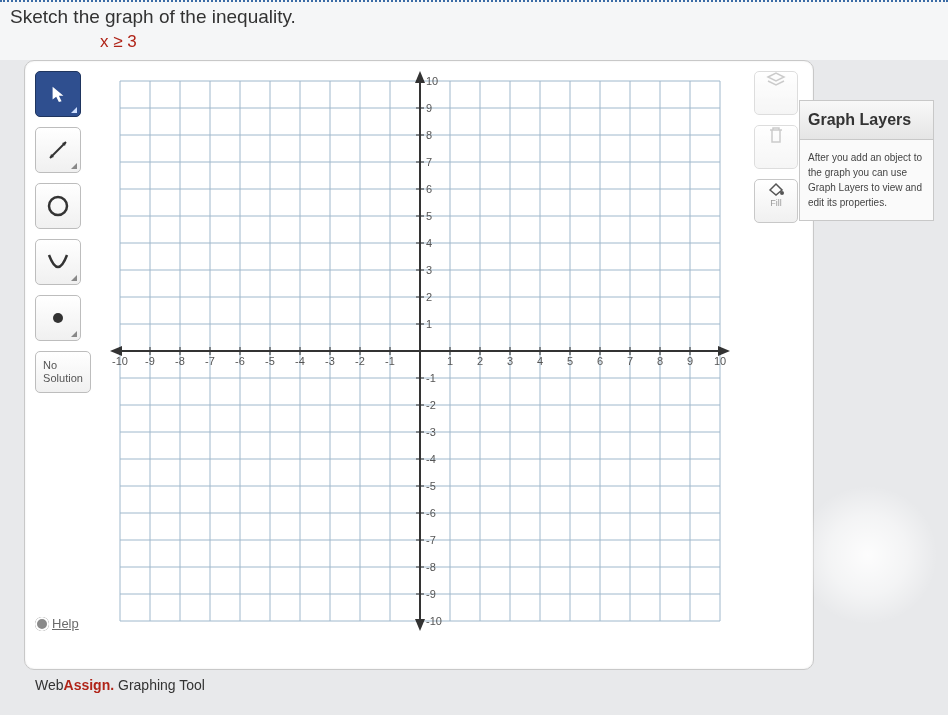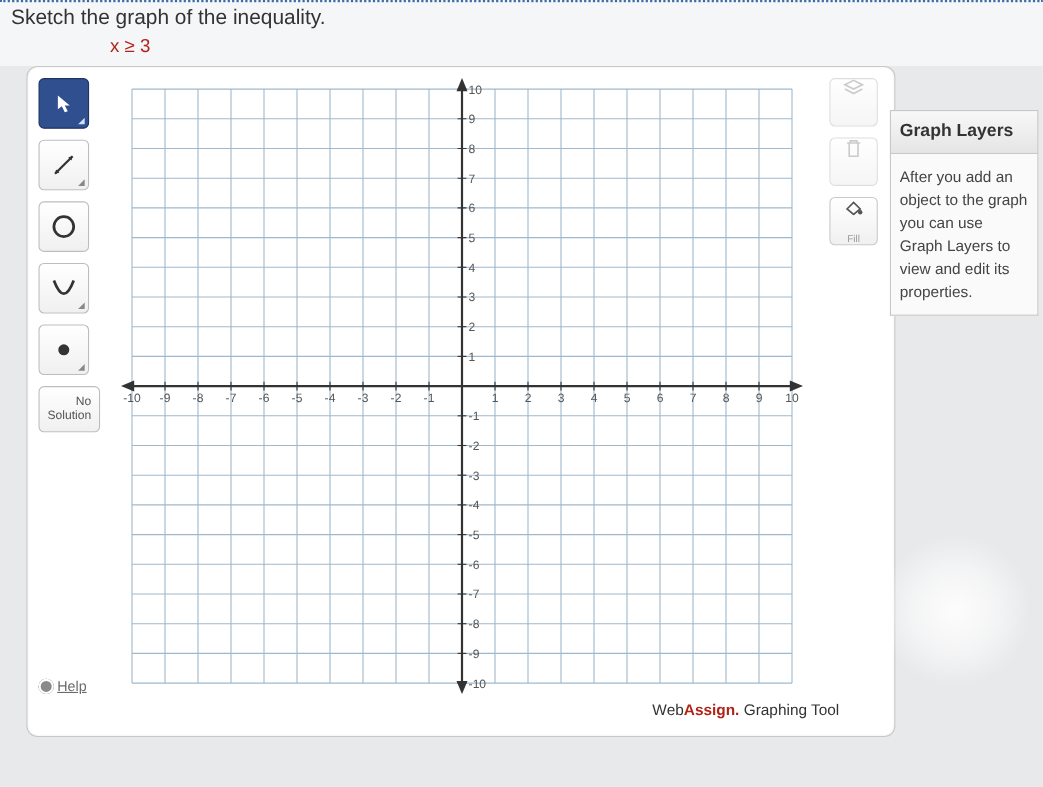--- a/index.html
+++ b/index.html
@@ -73,21 +73,21 @@
   .tool-btn .corner {
     position:absolute; right:3px; bottom:3px; width:0;height:0;
     border-left:6px solid transparent; border-bottom:6px solid #888;
   }
   .tool-btn.selected .corner { border-bottom-color:#cfe0ff; }
   .no-sol-btn {
     width: 56px; height:42px;
     background: linear-gradient(#ffffff,#f0f0f0);
     border:1px solid #bdbdbd; border-radius:5px;
     font-size:11px; color:#555; line-height:1.2;
-    display:flex;align-items:center;justify-content:center;text-align:right;
+    display:flex;align-items:center;justify-content:center;text-align:left;
     cursor:pointer;
   }
   .help-link {
     margin-top: auto;
     font-size:13px; color:#6b6b6b; text-decoration:underline;
     display:flex; align-items:flex-end; gap:3px; cursor:pointer;
     padding-top: 120px;
   }
   .help-link::before{
     content:""; display:inline-block;width:14px;height:14px;border-radius:50%;
@@ -97,42 +97,42 @@
     flex:1; position:relative; background:#fff;
   }
   svg.grid { width:100%; height:100%; display:block; }
   .right-tools {
     width:54px; display:flex; flex-direction:column; gap:10px; align-items:center;
   }
   .rt-btn {
     width:44px;height:44px;
     background:linear-gradient(#ffffff,#f0f0f0);
     border:1px solid #c8c8c8;border-radius:5px;
-    display:flex;align-items:center;justify-content:space-between;
+    display:flex;align-items:center;justify-content:flex-start;
     font-size:18px;color:#9a9a9a;cursor:pointer;flex-direction:column;
   }
   .rt-label{font-size:9px;color:#9a9a9a;margin-top:2px;}
   .rt-btn.disabled{opacity:.6;cursor:default;}
   .rt-fill{color:#555}
   .footer {
-    text-align:right; padding:6px 40px 0 0; font-size:14px; color:#333;
+    padding:6px 40px 0 0; font-size:14px; color:#333;margin-top:40px;
   }
   .footer b{color:#b02418;font-weight:bold}
   .layers-panel {
-    position:absolute; right:4px; top:100px; width:135px;
+    position:absolute; right:14px; top:100px; width:135px;
     background:#f1f1f1;
   }
   .layers-head{
     background:linear-gradient(#f8f8f8,#e5e5e5);
     border:1px solid #c8c8c8;
     padding:10px 8px; font-size:16px; font-weight:bold; color:#333;
   }
   .layers-body{
     border:1px solid #c8c8c8; border-top:none; padding:10px 8px;
-    font-size:14px; color:#444; line-height:1.5;
+    font-size:10px; color:#444; line-height:1.5;
     background:#fafafa;
   }
   .glare {
     position:absolute; right:10px; bottom:90px; width:140px;height:140px;
     background: radial-gradient(circle, rgba(255,255,255,.9) 0%, rgba(255,255,255,.5) 40%, rgba(255,255,255,0) 70%);
     pointer-events:none;
   }
 </style>
 </head>
 <body>

